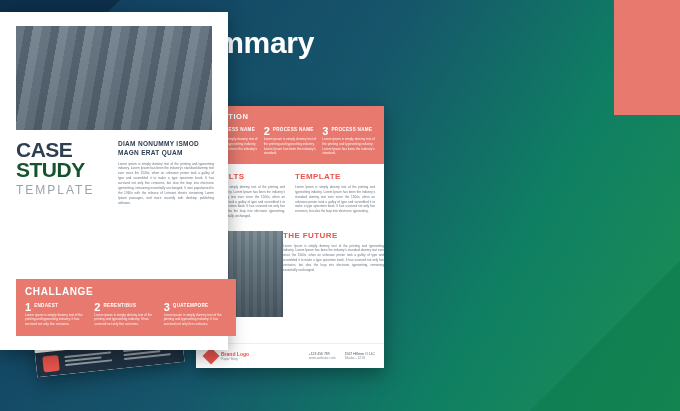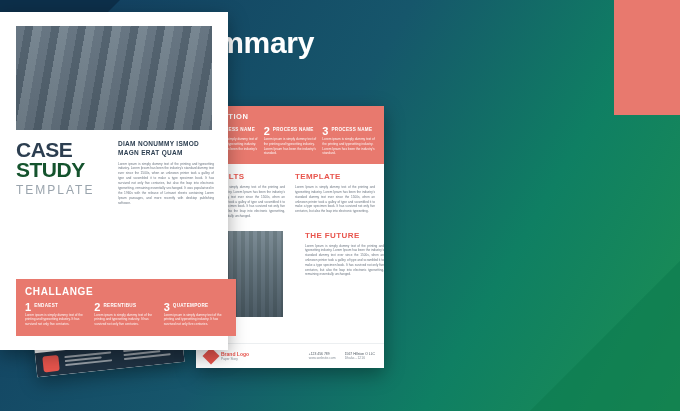--- a/index.html
+++ b/index.html
@@ -271,21 +271,21 @@
     margin-bottom: 4px;
   }
   .ptext {
     font-size: 3.1px;
     line-height: 1.55;
     color: #6b7580;
     text-align: justify;
   }
   .mid-lower {
     display: flex;
-    gap: 22px;
+    gap: 0;
     padding: 4px 0 0 9px;
   }
   .city-photo {
     width: 78px;
     height: 86px;
     background:
       linear-gradient(180deg, #cfd8dd 0%, #aab6bd 40%, #7e8c95 100%),
       repeating-linear-gradient(90deg, #9aa6ad 0 4px, #879499 4px 8px);
     background-blend-mode: multiply;
   }

